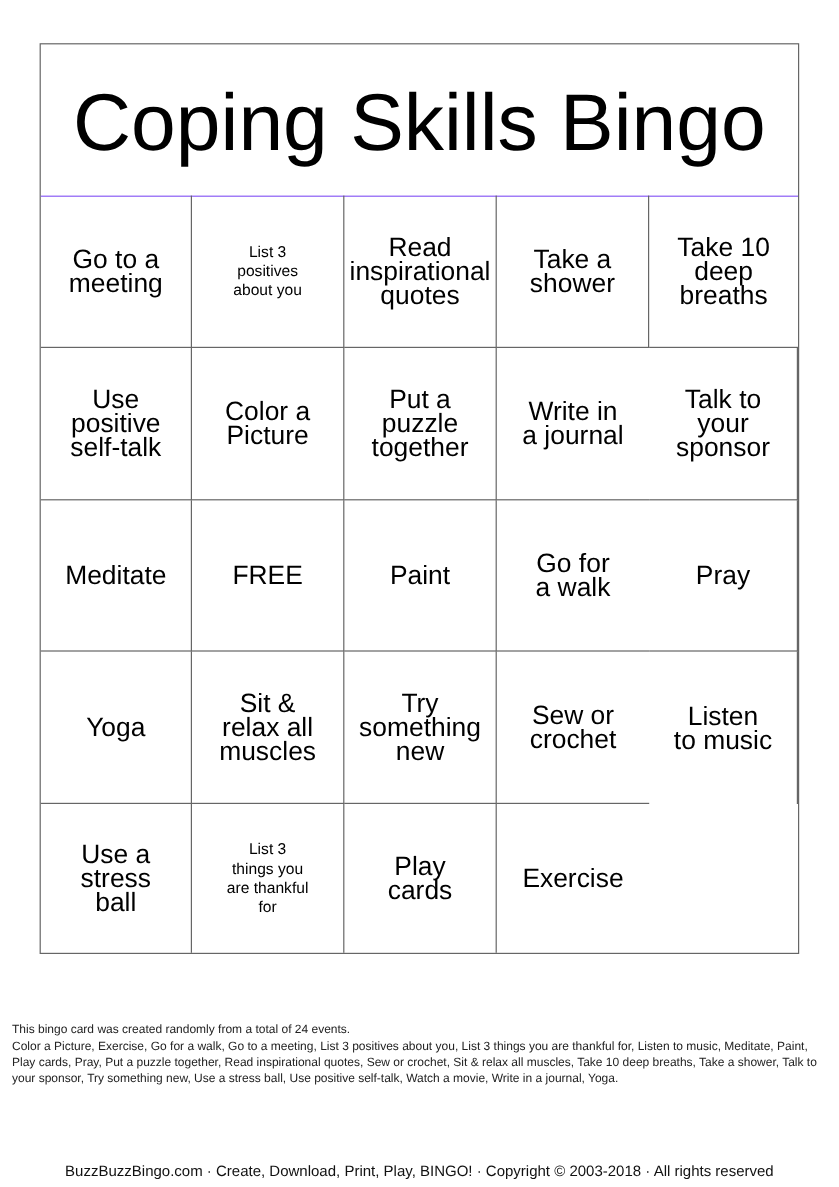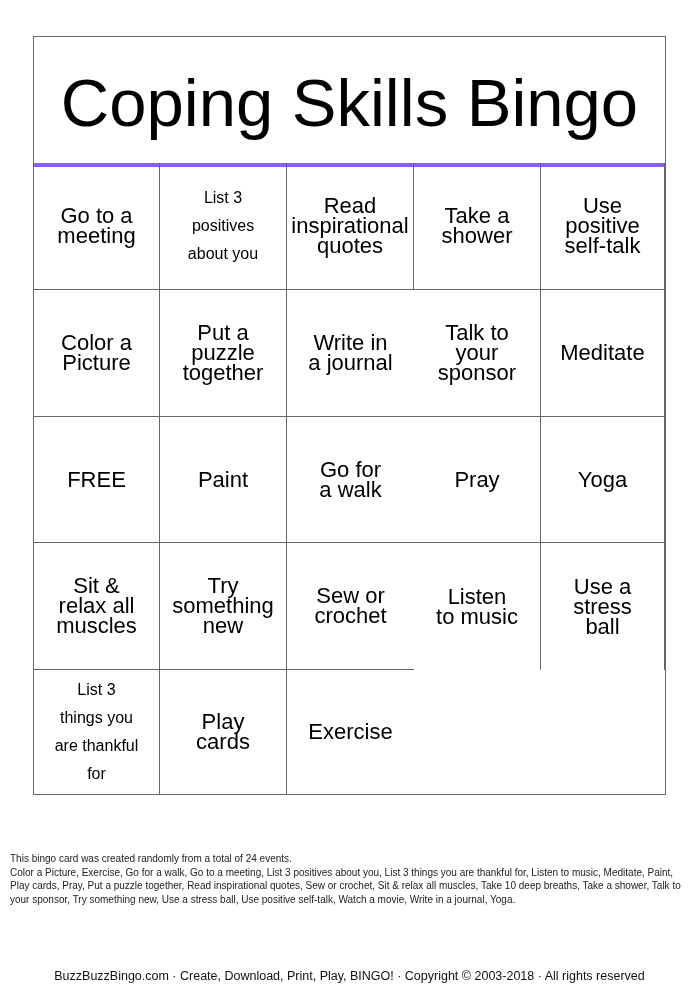--- a/index.html
+++ b/index.html
@@ -1,22 +1,22 @@
 <!DOCTYPE html>
 <html><head>
   <meta charset="utf-8">
   <style>
     html, body { margin: 0; padding: 0; background: #ffffff; }
     body { width: 699px; height: 989px; position: relative; overflow: hidden; font-family: "Liberation Sans", sans-serif; color: #000; }
     .card { position: absolute; left: 33px; top: 36px; width: 633px; height: 759px; border: 1px solid #666; box-sizing: border-box; }
-    .title-row { position: absolute; left: 0; top: 0; width: 631px; height: 126px; border-bottom: 4px solid #8b5cf6; display: flex; align-items: center; justify-content: center; }
+    .title-row { position: absolute; left: 0; top: 0; width: 631px; height: 126px; border-bottom: 1px solid #8b5cf6; display: flex; align-items: center; justify-content: center; }
     .title { font-size: 67px; line-height: 1; letter-spacing: 0px; margin-top: 4px; }
     .grid { position: absolute; left: 0; top: 126px; width: 631px; height: 631px; display: grid; grid-template-columns: 126px 127px 127px 127px 124px; grid-template-rows: 127px 127px 126px 127px 124px; }
     .cell { border-right: 1px solid #666; border-bottom: 1px solid #666; display: flex; align-items: center; justify-content: center; text-align: center; font-size: 22px; line-height: 20px; padding: 0 8px; box-sizing: border-box; white-space: pre-line; }
-    .cell.small { font-size: 16px; line-height: 28px; }
+    .cell.small { font-size: 13px; line-height: 16px; }
     .cell.c5 { border-right: none; }
     .cell.r5 { border-bottom: none; }
     .info { position: absolute; left: 10px; top: 852px; width: 680px; font-size: 10px; line-height: 13.5px; color: #222; }
     .footer { position: absolute; left: 0; top: 969px; width: 699px; text-align: center; font-size: 12.5px; color: #111; }
   </style>
 </head>
 <body>
 
 <div class="card">
   <div class="title-row">
@@ -26,20 +26,23 @@
     <div class="cell">Go to a
 meeting</div>
     <div class="cell small">List 3
 positives
 about you</div>
     <div class="cell">Read
 inspirational
 quotes</div>
     <div class="cell">Take a
 shower</div>
+    <div class="cell c5">Take 10
+deep
+breaths</div>
 
     <div class="cell">Use
 positive
 self-talk</div>
     <div class="cell">Color a
 Picture</div>
     <div class="cell">Put a
 puzzle
 together</div>
     <div class="cell c5">Write in

